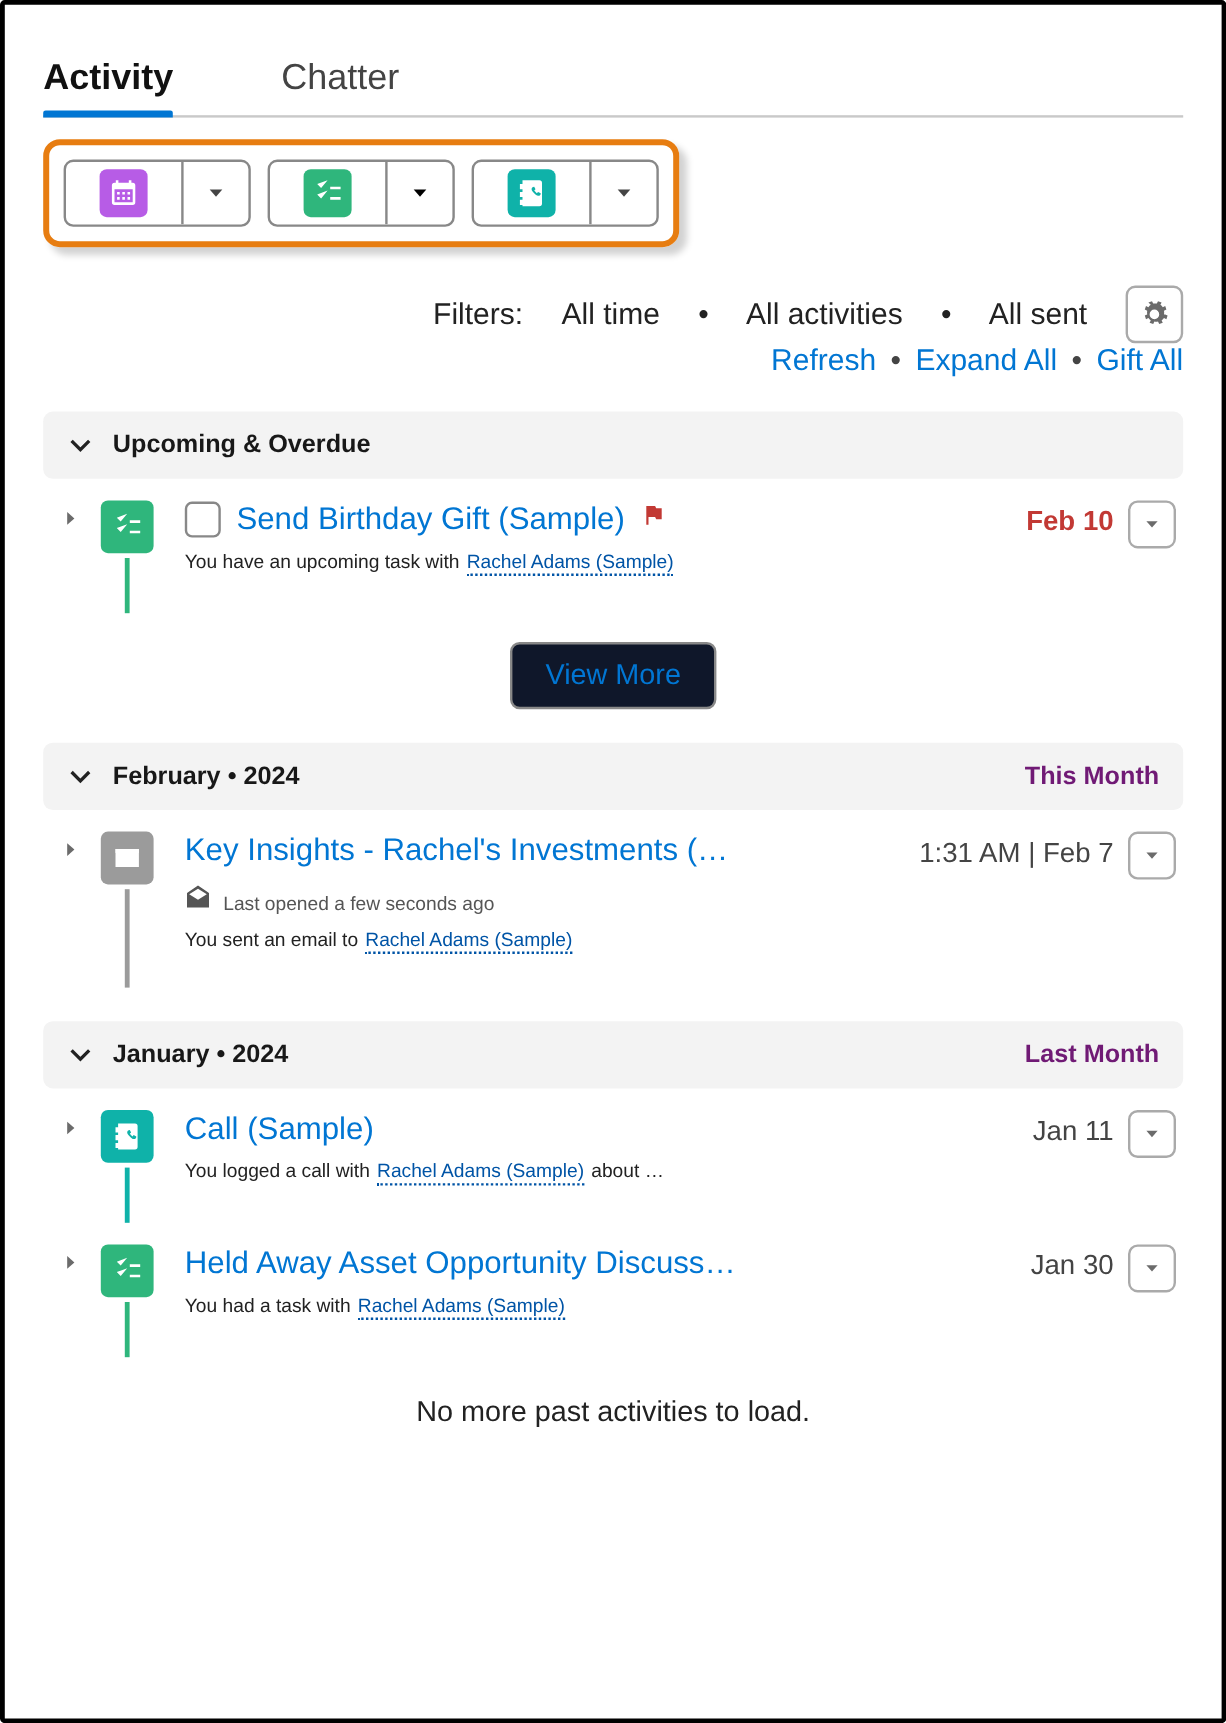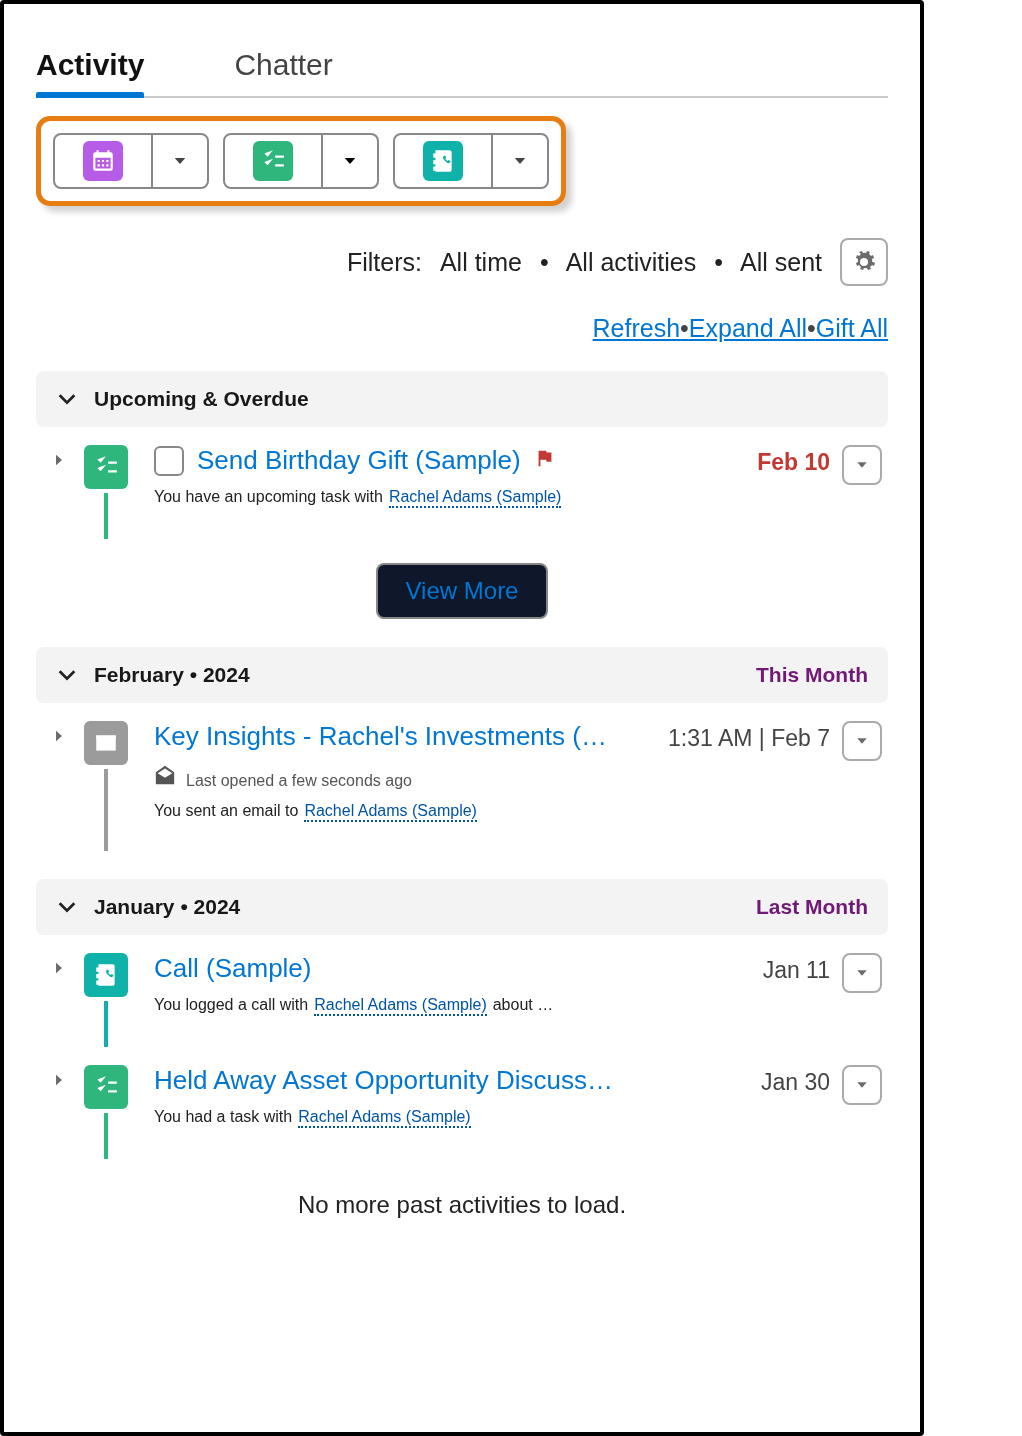--- a/index.html
+++ b/index.html
@@ -3,21 +3,21 @@
 <meta charset="utf-8">
 <style>
   * { box-sizing: border-box; }
   body {
     margin: 0;
     font-family: -apple-system, BlinkMacSystemFont, "Segoe UI", Helvetica, Arial, sans-serif;
     background: #fff;
     color: #181818;
   }
   .frame {
-    width: 924px;
+    width: 1022px;
     height: 1436px;
     border: 4px solid #000;
     border-radius: 4px;
     padding: 28px 32px 0 32px;
   }
 
   
   .tabs {
     display: flex;
     border-bottom: 2px solid #c9c9c9;
@@ -85,42 +85,40 @@
   .bg-green  { background: #2fb67c; }
   .bg-teal   { background: #0fb2a9; }
   .bg-grayE  { background: #9b9b9b; }
 
   
   .filters-row {
     display: flex;
     justify-content: flex-end;
     align-items: center;
     margin-top: 32px;
-    gap: 18px;
+    gap: 32px;
     font-size: 25px;
     color: #222;
   }
   .gear-btn {
     width: 48px; height: 48px;
     border: 2px solid #aaa;
     border-radius: 8px;
     display: flex; align-items: center; justify-content: center;
     cursor: pointer;
   }
   .dots { letter-spacing: -1px; }
 
   
   .links-row {
     display: flex;
     justify-content: flex-end;
-    gap: 0;
+    gap: 12px;
     font-size: 25px;
     color: #0176d3;
-    margin-top: 28px;
-    text-decoration: underline;
   }
   .links-row .sep { color: #444; }
   .links-row span[data-interactable="true"] { cursor: pointer; }
 
   
   .section-hdr {
     background: #f3f3f3;
     border-radius: 8px;
     padding: 16px 20px;
     margin-top: 28px;

